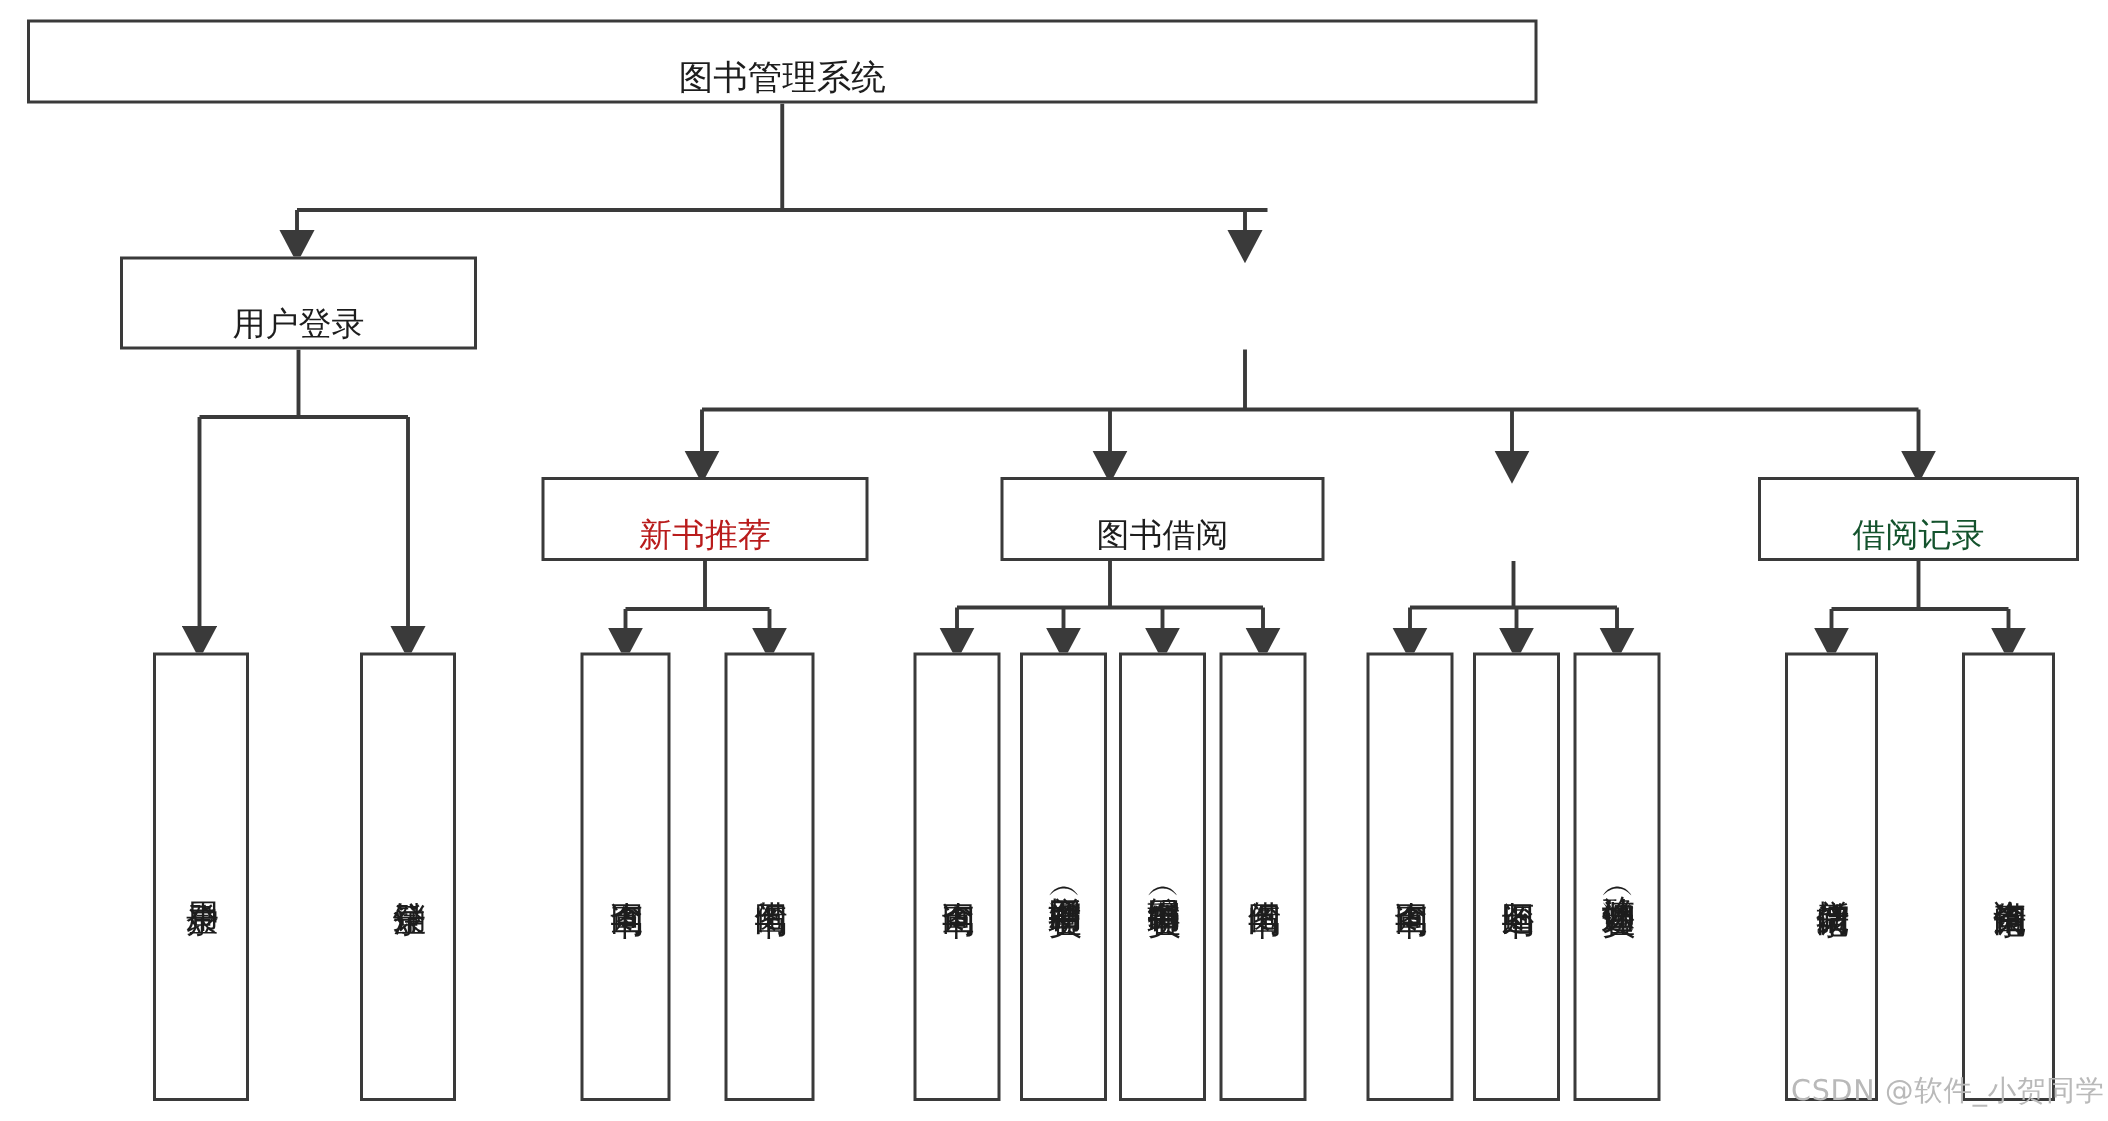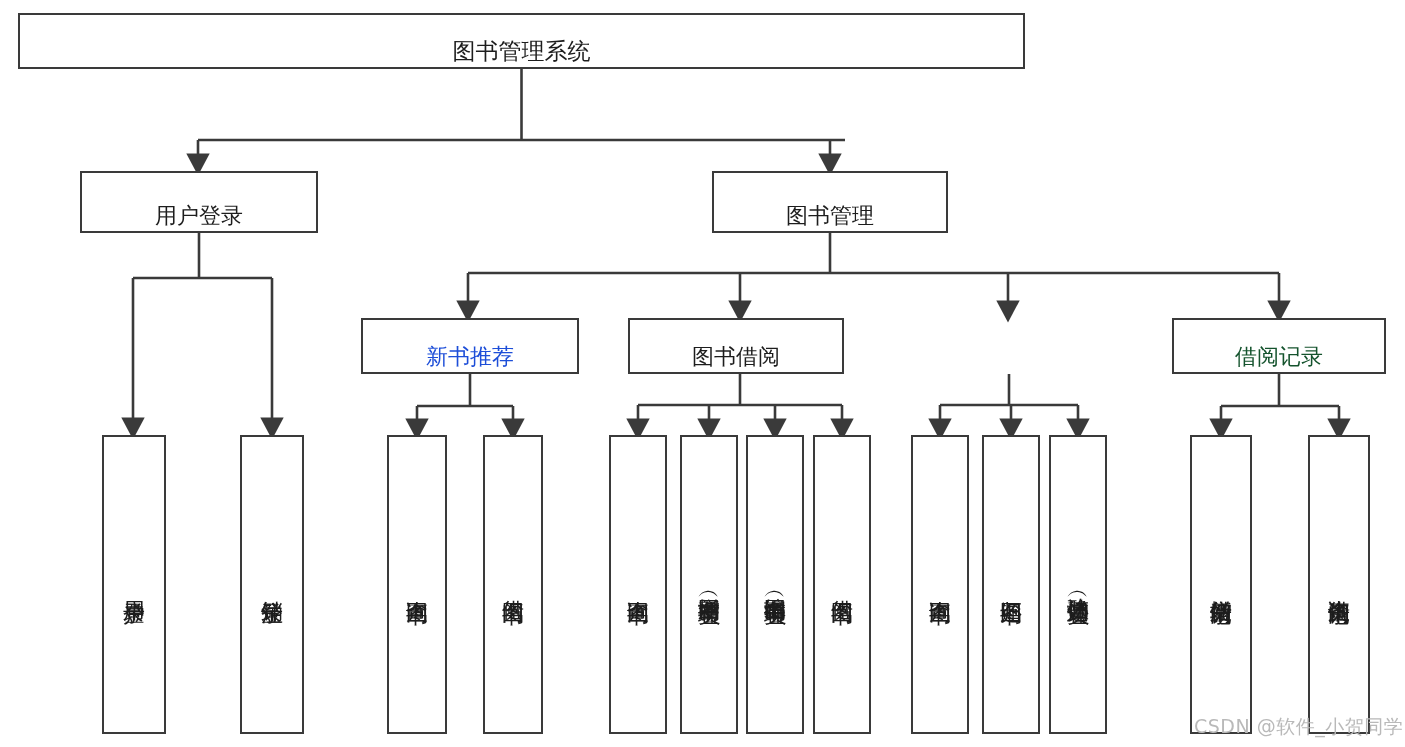--- a/index.html
+++ b/index.html
@@ -120,28 +120,25 @@
     </g>
   </svg>
 
   <div class="node level0" style="left: 18px; top: 13px; width: 1007px; height: 56px; border-color: rgb(58, 58, 58); background: rgb(255, 255, 255); color: rgb(29, 29, 29);">
     <span>图书管理系统</span>
   </div>
 
   <div class="node level1" style="left: 80px; top: 171px; width: 238px; height: 62px; border-color: rgb(58, 58, 58); background: rgb(255, 255, 255); color: rgb(29, 29, 29);">
     <span>用户登录</span>
   </div>
-  <div class="node level1" style="left: 712px; top: 171px; width: 236px; height: 62px; border-color: rgb(58, 58, 58); background: rgb(255, 255, 255); color: rgb(29, 29, 29);">
-    <span>图书管理</span>
-  </div>
 
-  <div class="node level1" style="left: 361px; top: 318px; width: 218px; height: 56px; border-color: rgb(58, 58, 58); background: rgb(255, 255, 255); color: #1d4ed8;">
+  <div class="node level1" style="left: 361px; top: 318px; width: 218px; height: 56px; border-color: rgb(58, 58, 58); background: rgb(255, 255, 255); color: #b91c1c;">
     <span>新书推荐</span>
   </div>
-  <div class="node level1" style="left: 628px; top: 318px; width: 216px; height: 56px; border-color: rgb(58, 58, 58); background: rgb(255, 255, 255); color: rgb(29, 29, 29);">
+  <div class="node level1" style="left: 667px; top: 318px; width: 216px; height: 56px; border-color: rgb(58, 58, 58); background: rgb(255, 255, 255); color: rgb(29, 29, 29);">
     <span>图书借阅</span>
   </div>
   <div class="node level1" style="left: 1172px; top: 318px; width: 214px; height: 56px; border-color: rgb(58, 58, 58); background: rgb(255, 255, 255); color: #14532d;">
     <span>借阅记录</span>
   </div>
 
   <div class="node leaf" style="left: 102px; top: 435px; width: 64px; height: 299px; border-color: rgb(58, 58, 58); background: rgb(255, 255, 255); color: rgb(29, 29, 29);">
     <span class="leaf-label">用户登录</span>
   </div>
   <div class="node leaf" style="left: 240px; top: 435px; width: 64px; height: 299px; border-color: rgb(58, 58, 58); background: rgb(255, 255, 255); color: rgb(29, 29, 29);">

